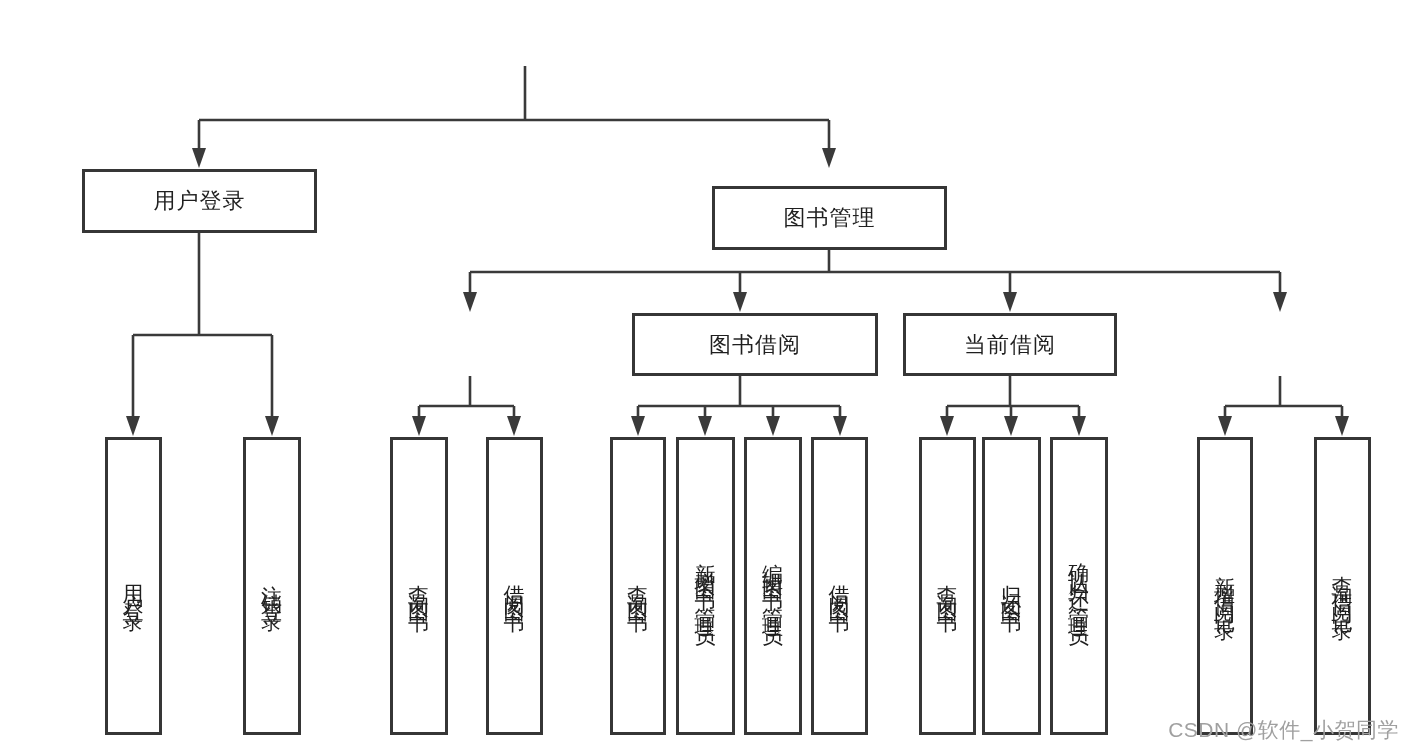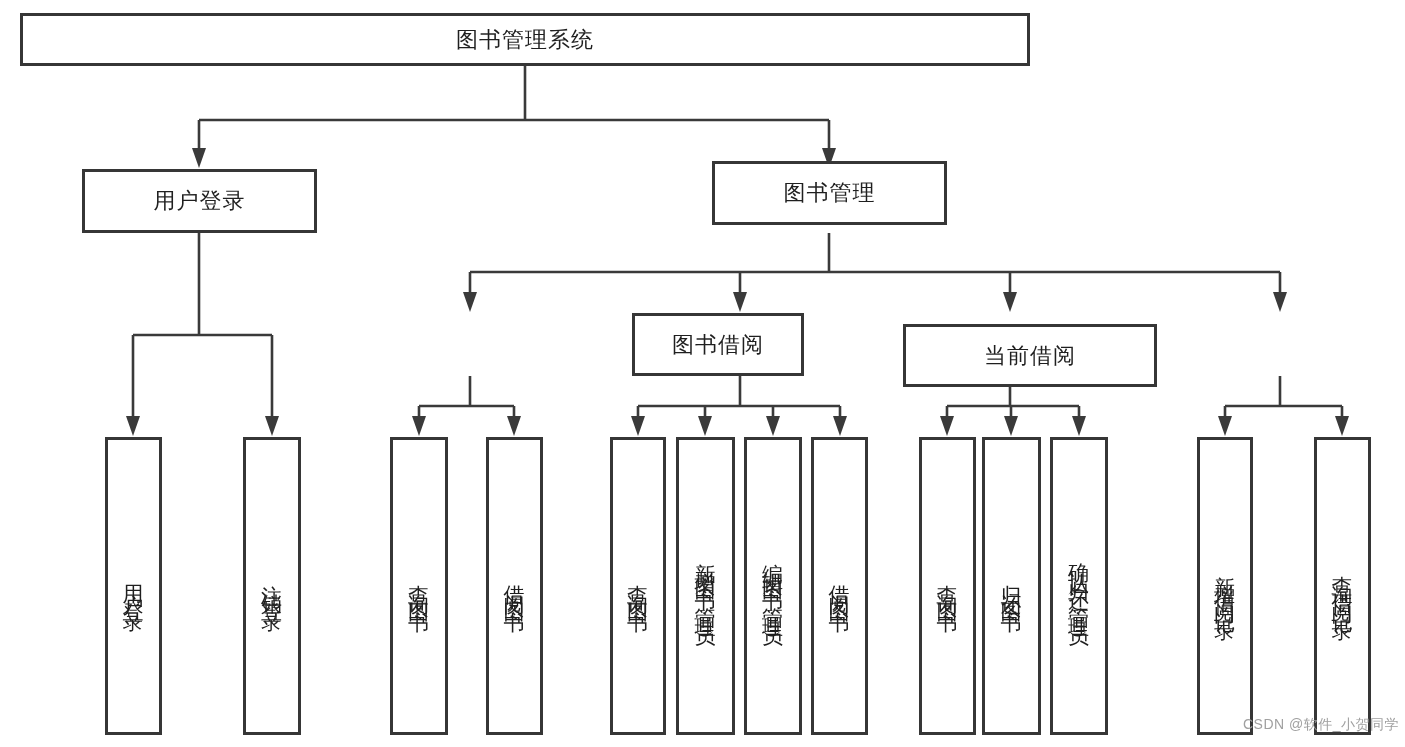--- a/index.html
+++ b/index.html
@@ -36,21 +36,21 @@
     writing-mode:vertical-rl;
     text-orientation:mixed;
     font-size:21px;
     letter-spacing:9px;
     line-height:1;
     white-space:nowrap;
   }
   .watermark{
     position:absolute;
     top:716px;right:6px;
-    font-size:14px;
+    font-size:21px;
     color:var(--c-watermark);
     letter-spacing:0.5px;
     white-space:nowrap;
   }
 </style>
 </head>
 <body>
 
 <div class="canvas">
 
@@ -90,35 +90,32 @@
       <polygon points="766,416 780,416 773,436"></polygon>
       <polygon points="833,416 847,416 840,436"></polygon>
       <polygon points="940,416 954,416 947,436"></polygon>
       <polygon points="1004,416 1018,416 1011,436"></polygon>
       <polygon points="1072,416 1086,416 1079,436"></polygon>
       <polygon points="1218,416 1232,416 1225,436"></polygon>
       <polygon points="1335,416 1349,416 1342,436"></polygon>
     </g>
   </svg>
 
-  <div class="box hbox" style="left:20px;top:13px;width:1010px;height:53px">
-    <span>图书管理系统</span>
-  </div>
 
   <div class="box hbox" style="left:82px;top:169px;width:235px;height:64px">
     <span>用户登录</span>
   </div>
-  <div class="box hbox" style="left:712px;top:161px;width:235px;height:64px">
+  <div class="box hbox" style="left:712px;top:186px;width:235px;height:64px">
     <span>图书管理</span>
   </div>
 
-  <div class="box hbox" style="left:632px;top:313px;width:172px;height:63px">
+  <div class="box hbox" style="left:632px;top:313px;width:246px;height:63px">
     <span>图书借阅</span>
   </div>
-  <div class="box hbox" style="left:903px;top:324px;width:254px;height:63px">
+  <div class="box hbox" style="left:903px;top:313px;width:214px;height:63px">
     <span>当前借阅</span>
   </div>
 
   <div class="box vbox" style="left:105px;top:437px;width:57px;height:298px">
     <span class="vtext">用户登录</span>
   </div>
   <div class="box vbox" style="left:243px;top:437px;width:58px;height:298px">
     <span class="vtext">注销登录</span>
   </div>
 

